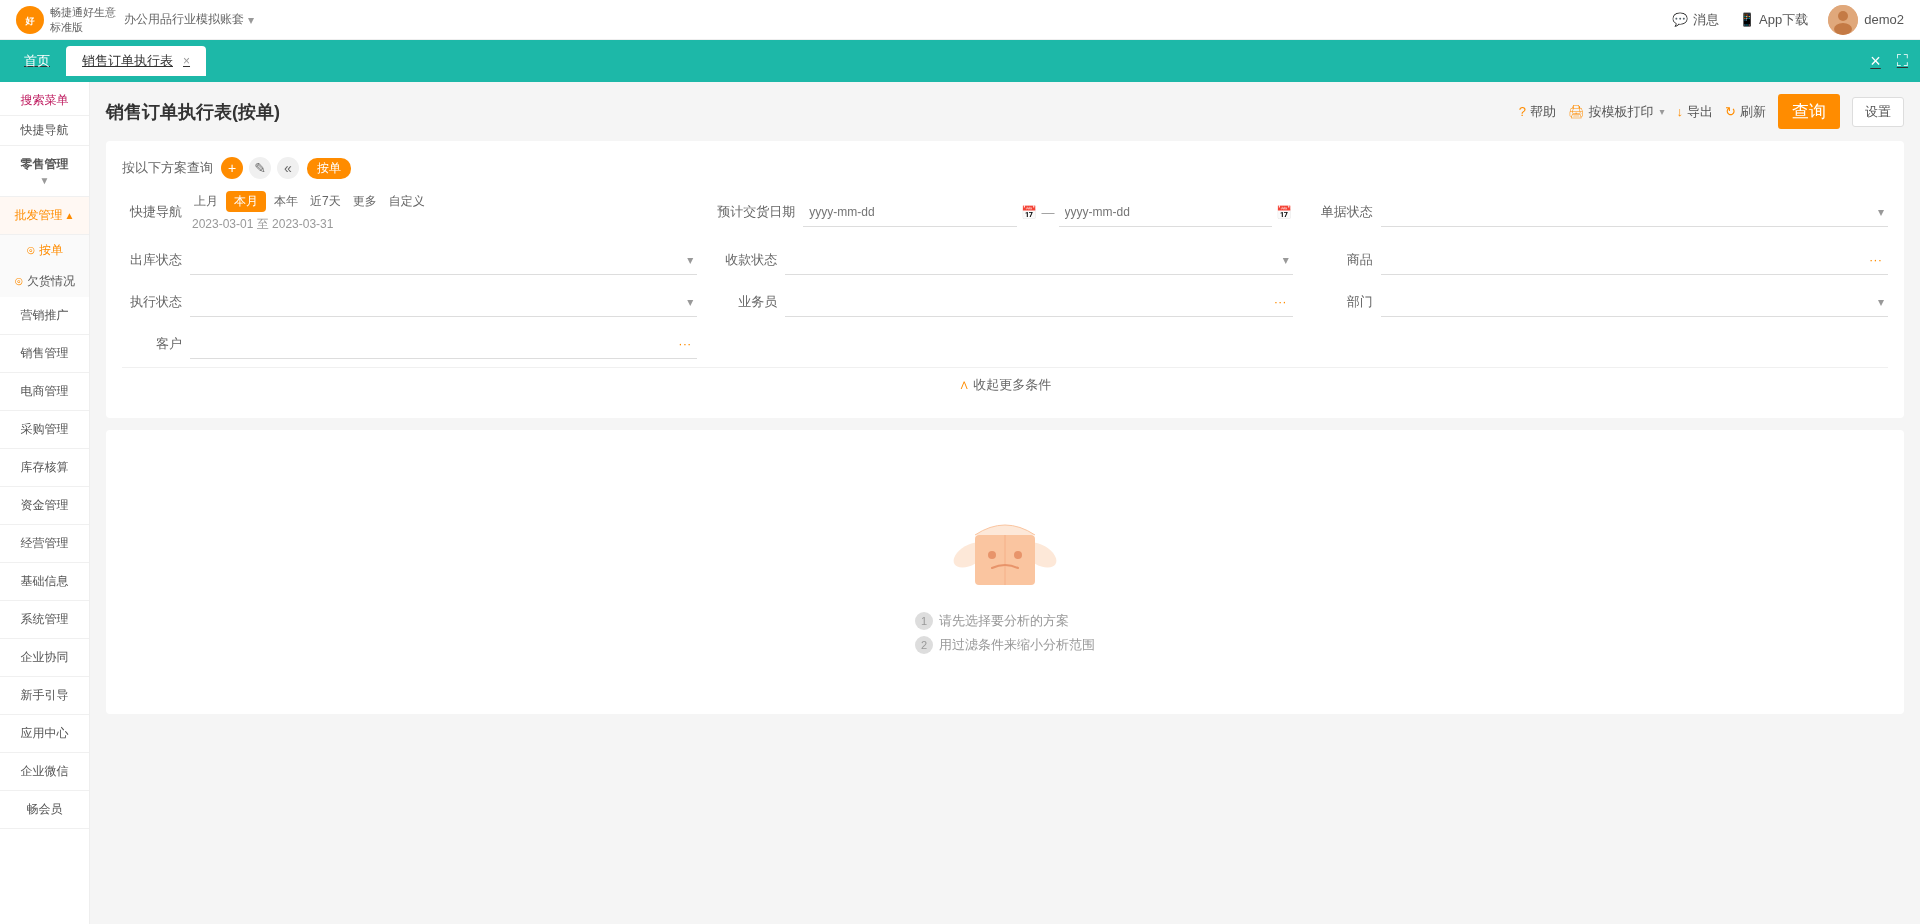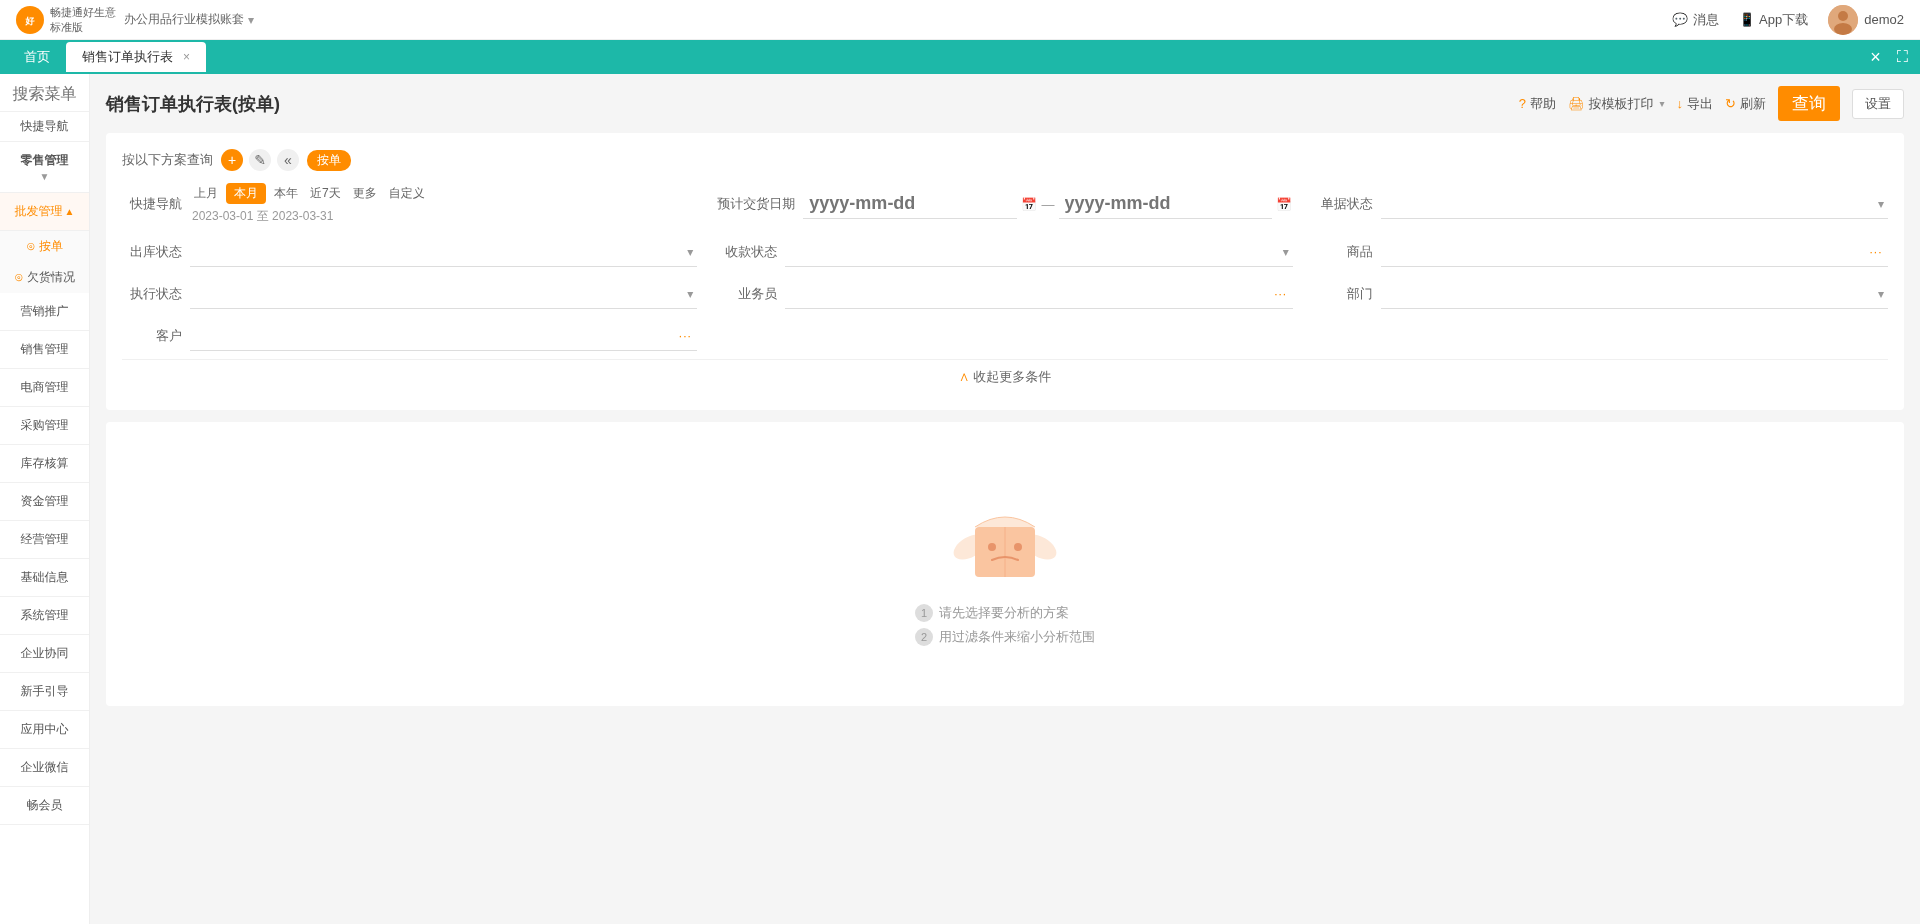--- a/index.html
+++ b/index.html
@@ -19,25 +19,26 @@
     .logo-area { display: flex; align-items: center; gap: 6px; }
     .logo-icon { width: 28px; height: 28px; background: #ff8c00; border-radius: 50%; display: flex; align-items: center; justify-content: center; color: white; font-size: 10px; font-weight: bold; }
     .logo-text { font-size: 11px; color: #666; line-height: 1.3; }
     .breadcrumb-area { display: flex; align-items: center; gap: 4px; font-size: 12px; color: #666; }
     .top-header-right { display: flex; align-items: center; gap: 20px; }
     .top-nav-item { display: flex; align-items: center; gap: 4px; font-size: 13px; color: #555; cursor: pointer; }
     .avatar { width: 30px; height: 30px; border-radius: 50%; background: #e0a87b; display: flex; align-items: center; justify-content: center; overflow: hidden; }
 
     
     .tab-bar {
-      height: 34px;
+      height: 42px;
       background: #1db8a8;
       display: flex;
       align-items: center;
       padding: 0 8px;
+      text-decoration: underline;
     }
     .tab-item {
       height: 30px;
       padding: 0 16px;
       display: flex;
       align-items: center;
       gap: 6px;
       cursor: pointer;
       border-radius: 4px 4px 0 0;
       font-size: 13px;
@@ -63,22 +64,22 @@
     .sidebar {
       width: 90px;
       background: #fff;
       border-right: 1px solid #eee;
       display: flex;
       flex-direction: column;
       overflow-y: auto;
     }
     .sidebar-search {
       padding: 10px 8px 6px;
-      font-size: 16px;
-      color: #737373;
+      font-size: 12px;
+      color: #be185d;
       cursor: pointer;
       text-align: center;
       border-bottom: 1px solid #f0f0f0;
     }
     .sidebar-quick {
       padding: 6px 8px;
       font-size: 12px;
       color: #555;
       cursor: pointer;
       text-align: center;
@@ -213,25 +214,24 @@
       flex: 1;
       display: flex;
       align-items: center;
       border-bottom: 1px solid #ddd;
       height: 30px;
     }
     .filter-input-with-icon input {
       flex: 1;
       border: none;
       outline: none;
-      font-size: 18px;
+      font-size: 12px;
       background: transparent;
       padding: 0 6px;
       color: #a16207;
-      font-weight: bold;
     }
     .filter-dropdown {
       flex: 1;
       height: 30px;
       border: none;
       border-bottom: 1px solid #ddd;
       display: flex;
       align-items: center;
       justify-content: space-between;
       padding: 0 4px;

